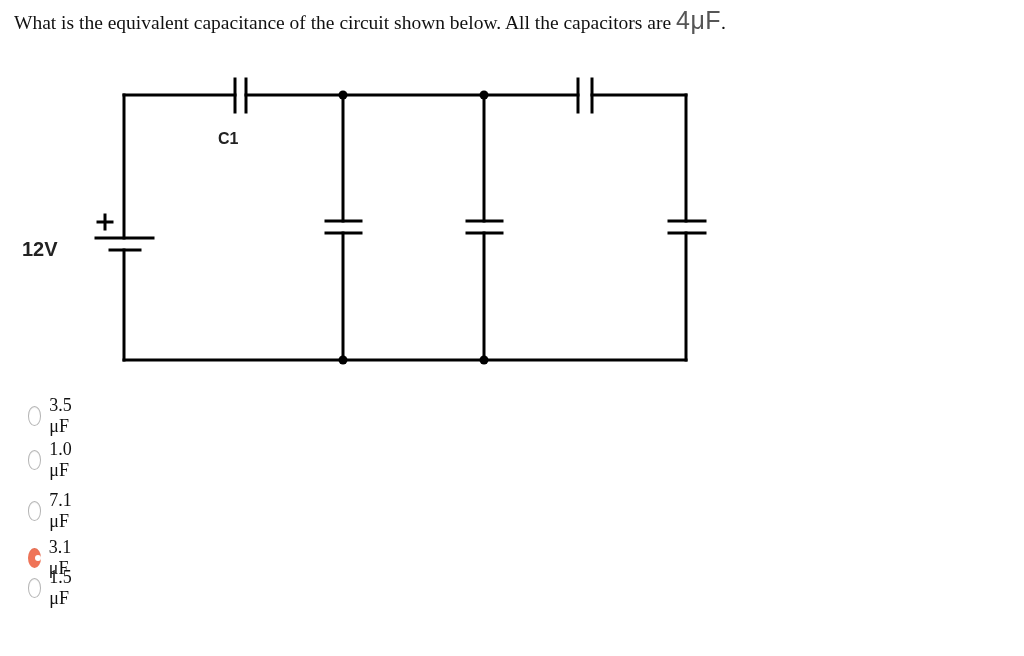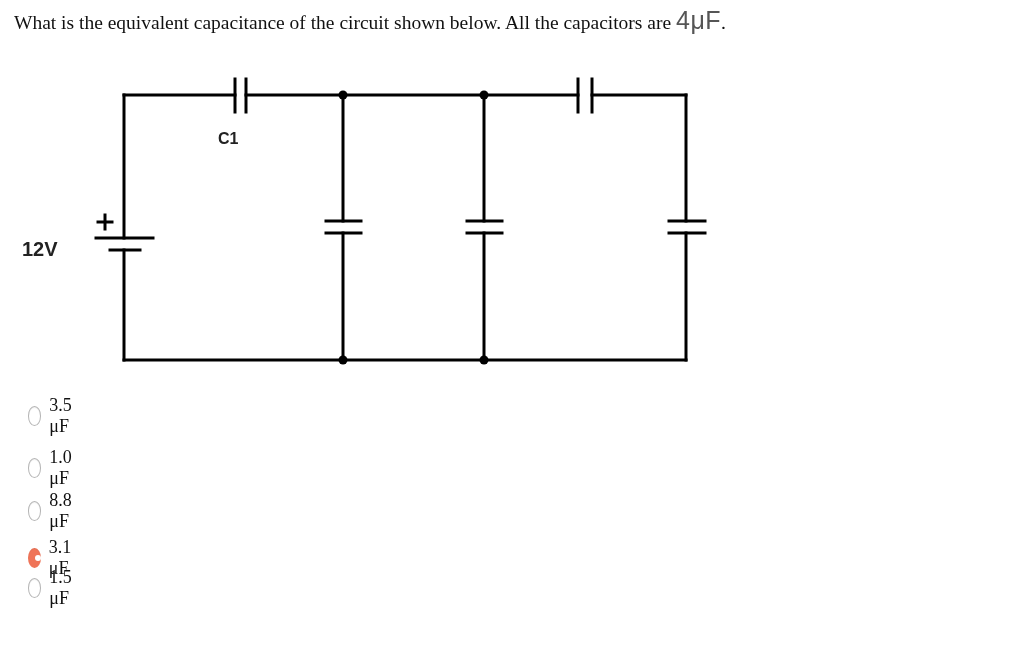--- a/index.html
+++ b/index.html
@@ -88,27 +88,27 @@
   </g>
   <text class="lbl" x="218" y="144" font-size="16">C1</text>
   <text class="lbl" x="22" y="256" font-size="20">12V</text>
 </svg>
 
 <div class="options">
   <div class="opt" style="top:0px">
     <div class="radio"></div>
     <span class="opt-label">3.5 μF</span>
   </div>
-  <div class="opt" style="top:52px">
+  <div class="opt" style="top:44px">
     <div class="radio"></div>
     <span class="opt-label">1.0 μF</span>
   </div>
   <div class="opt" style="top:95px">
     <div class="radio"></div>
-    <span class="opt-label">8.8 μF</span>
+    <span class="opt-label">7.1 μF</span>
   </div>
   <div class="opt" style="top:142px">
     <div class="radio checked"></div>
     <span class="opt-label">3.1 μF</span>
   </div>
   <div class="opt" style="top:172px">
     <div class="radio"></div>
     <span class="opt-label">1.5 μF</span>
   </div>
 </div>

